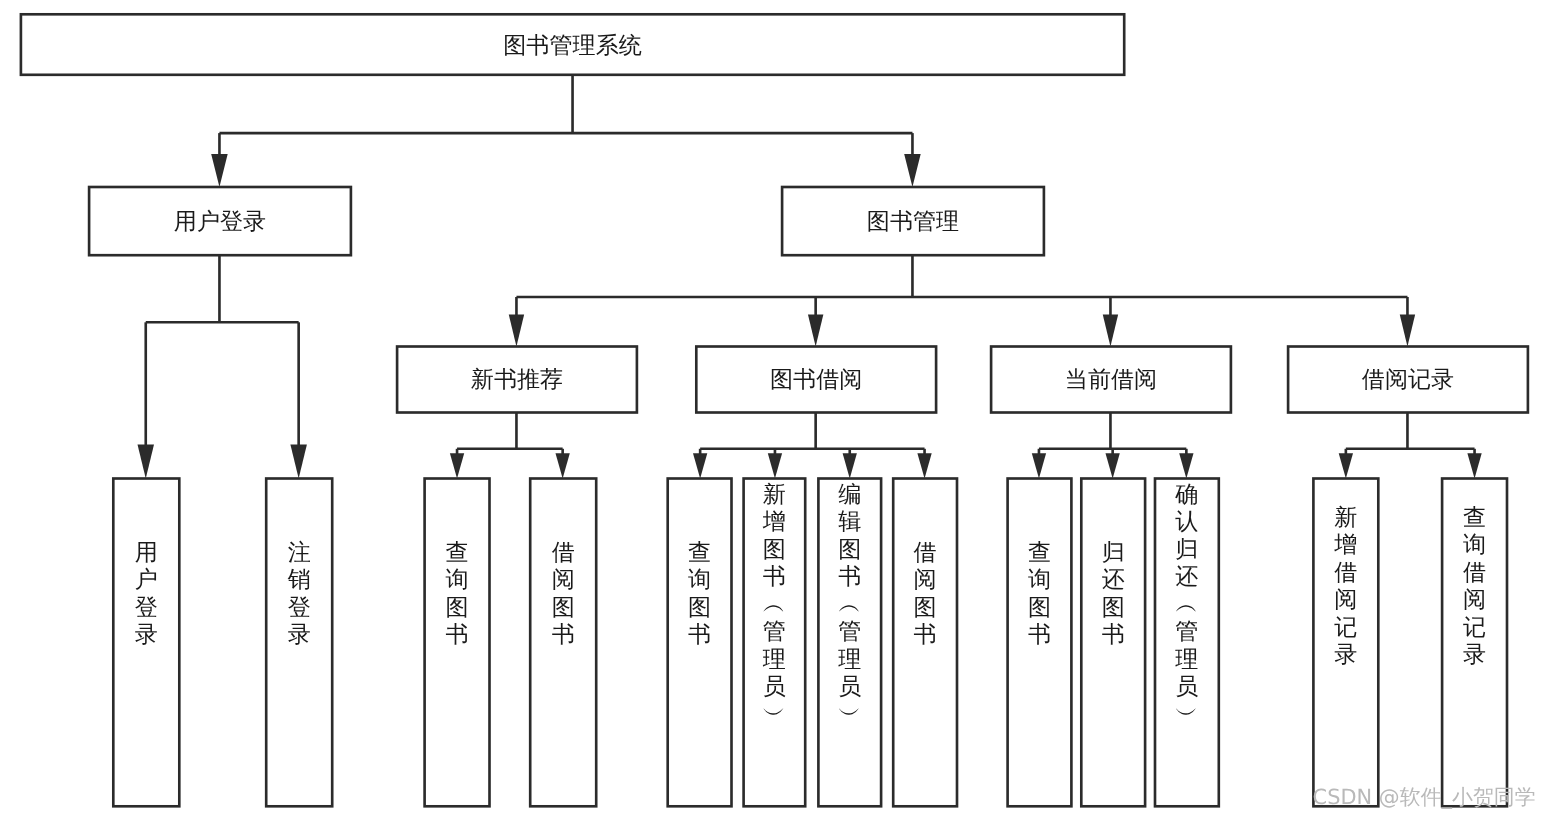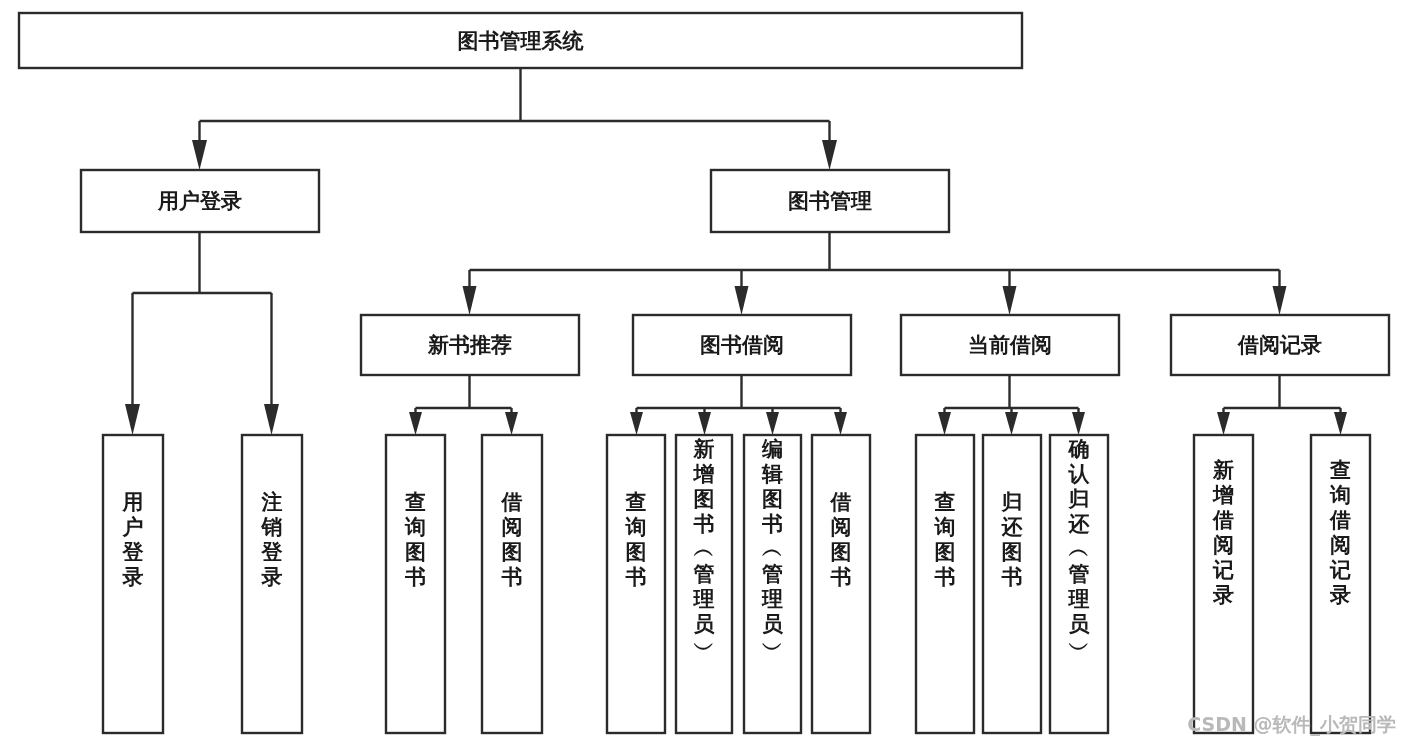--- a/index.html
+++ b/index.html
@@ -14,21 +14,20 @@
     position: relative;
     overflow: hidden;
     font-family: "DejaVu Sans", "Liberation Sans", sans-serif;
   }
   #diagram-root {
     position: absolute;
     top: 0;
     left: 0;
     width: 1131px;
     height: 747px;
-    font-weight: bold;
   }
   svg.flow {
     display: block;
     width: 1405px;
     height: 747px;
   }
   .node-box {
     fill: #ffffff;
     stroke: #2b2b2b;
     stroke-width: 2.4;

